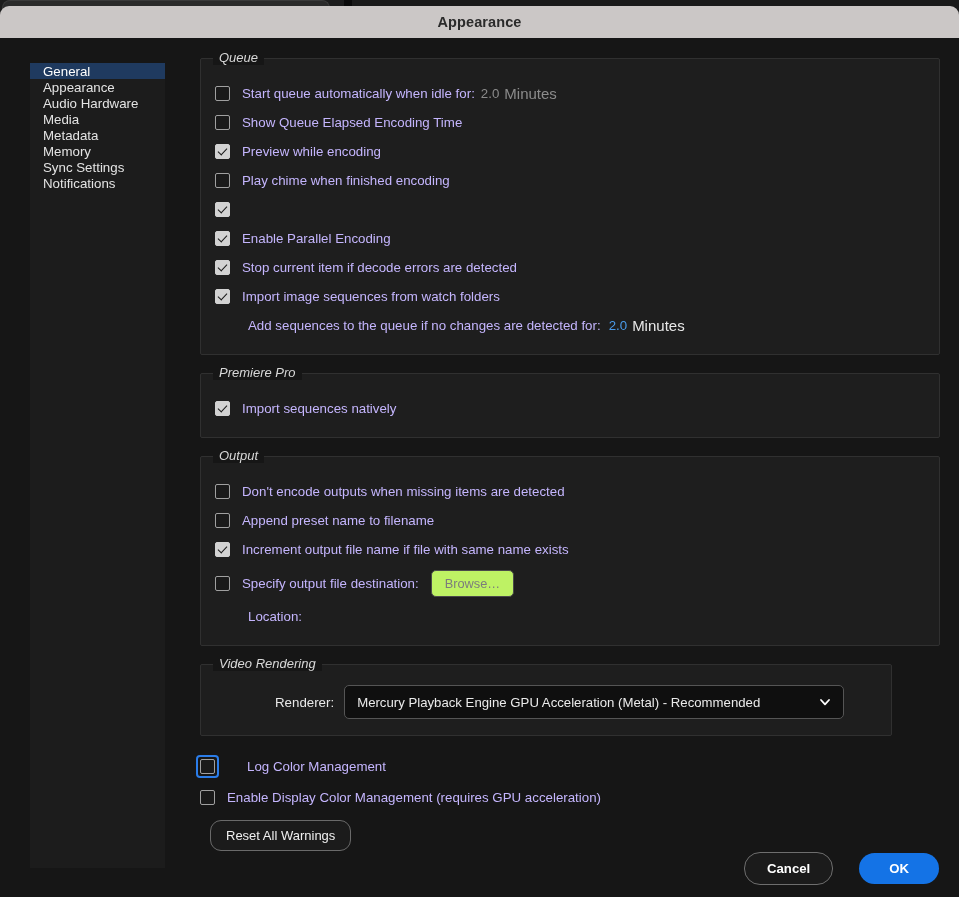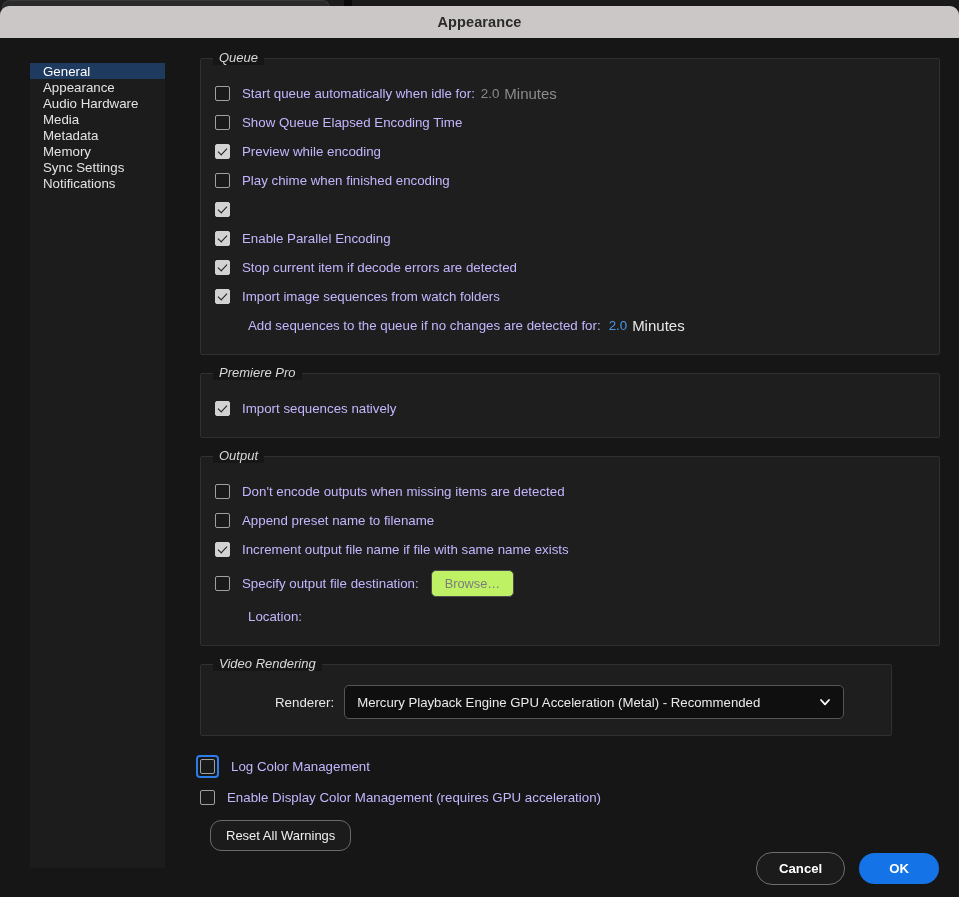--- a/index.html
+++ b/index.html
@@ -245,21 +245,21 @@
     font-family: "Liberation Sans", sans-serif;
     cursor: pointer;
   }
 
   
   .footer {
     position: absolute;
     right: 20px; bottom: 12px;
     display: flex;
     align-items: center;
-    gap: 14px;
+    gap: 26px;
   }
   .btn-cancel {
     padding: 8px 22px;
     border: 1.5px solid #6e6e6e;
     border-radius: 16px;
     background: #1b1b1b;
     color: #ffffff;
     font-size: 13.2px;
     font-weight: bold;
     font-family: "Liberation Sans", sans-serif;
@@ -435,21 +435,21 @@
           </div>
         </div>
       </div>
 
       <div class="loose-rows">
 
         <div class="row" style="height:33px">
           <span class="cb-focus">
             <span class="cb"></span>
           </span>
-          <span class="row-label" style="margin-left:8px">Log Color Management</span>
+          <span class="row-label" style="margin-left:24px">Log Color Management</span>
         </div>
 
         <div class="row">
           <span class="cb"></span>
           <span class="row-label">Enable Display Color Management (requires GPU acceleration)</span>
         </div>
 
         <button class="btn-reset">Reset All Warnings</button>
       </div>
 

